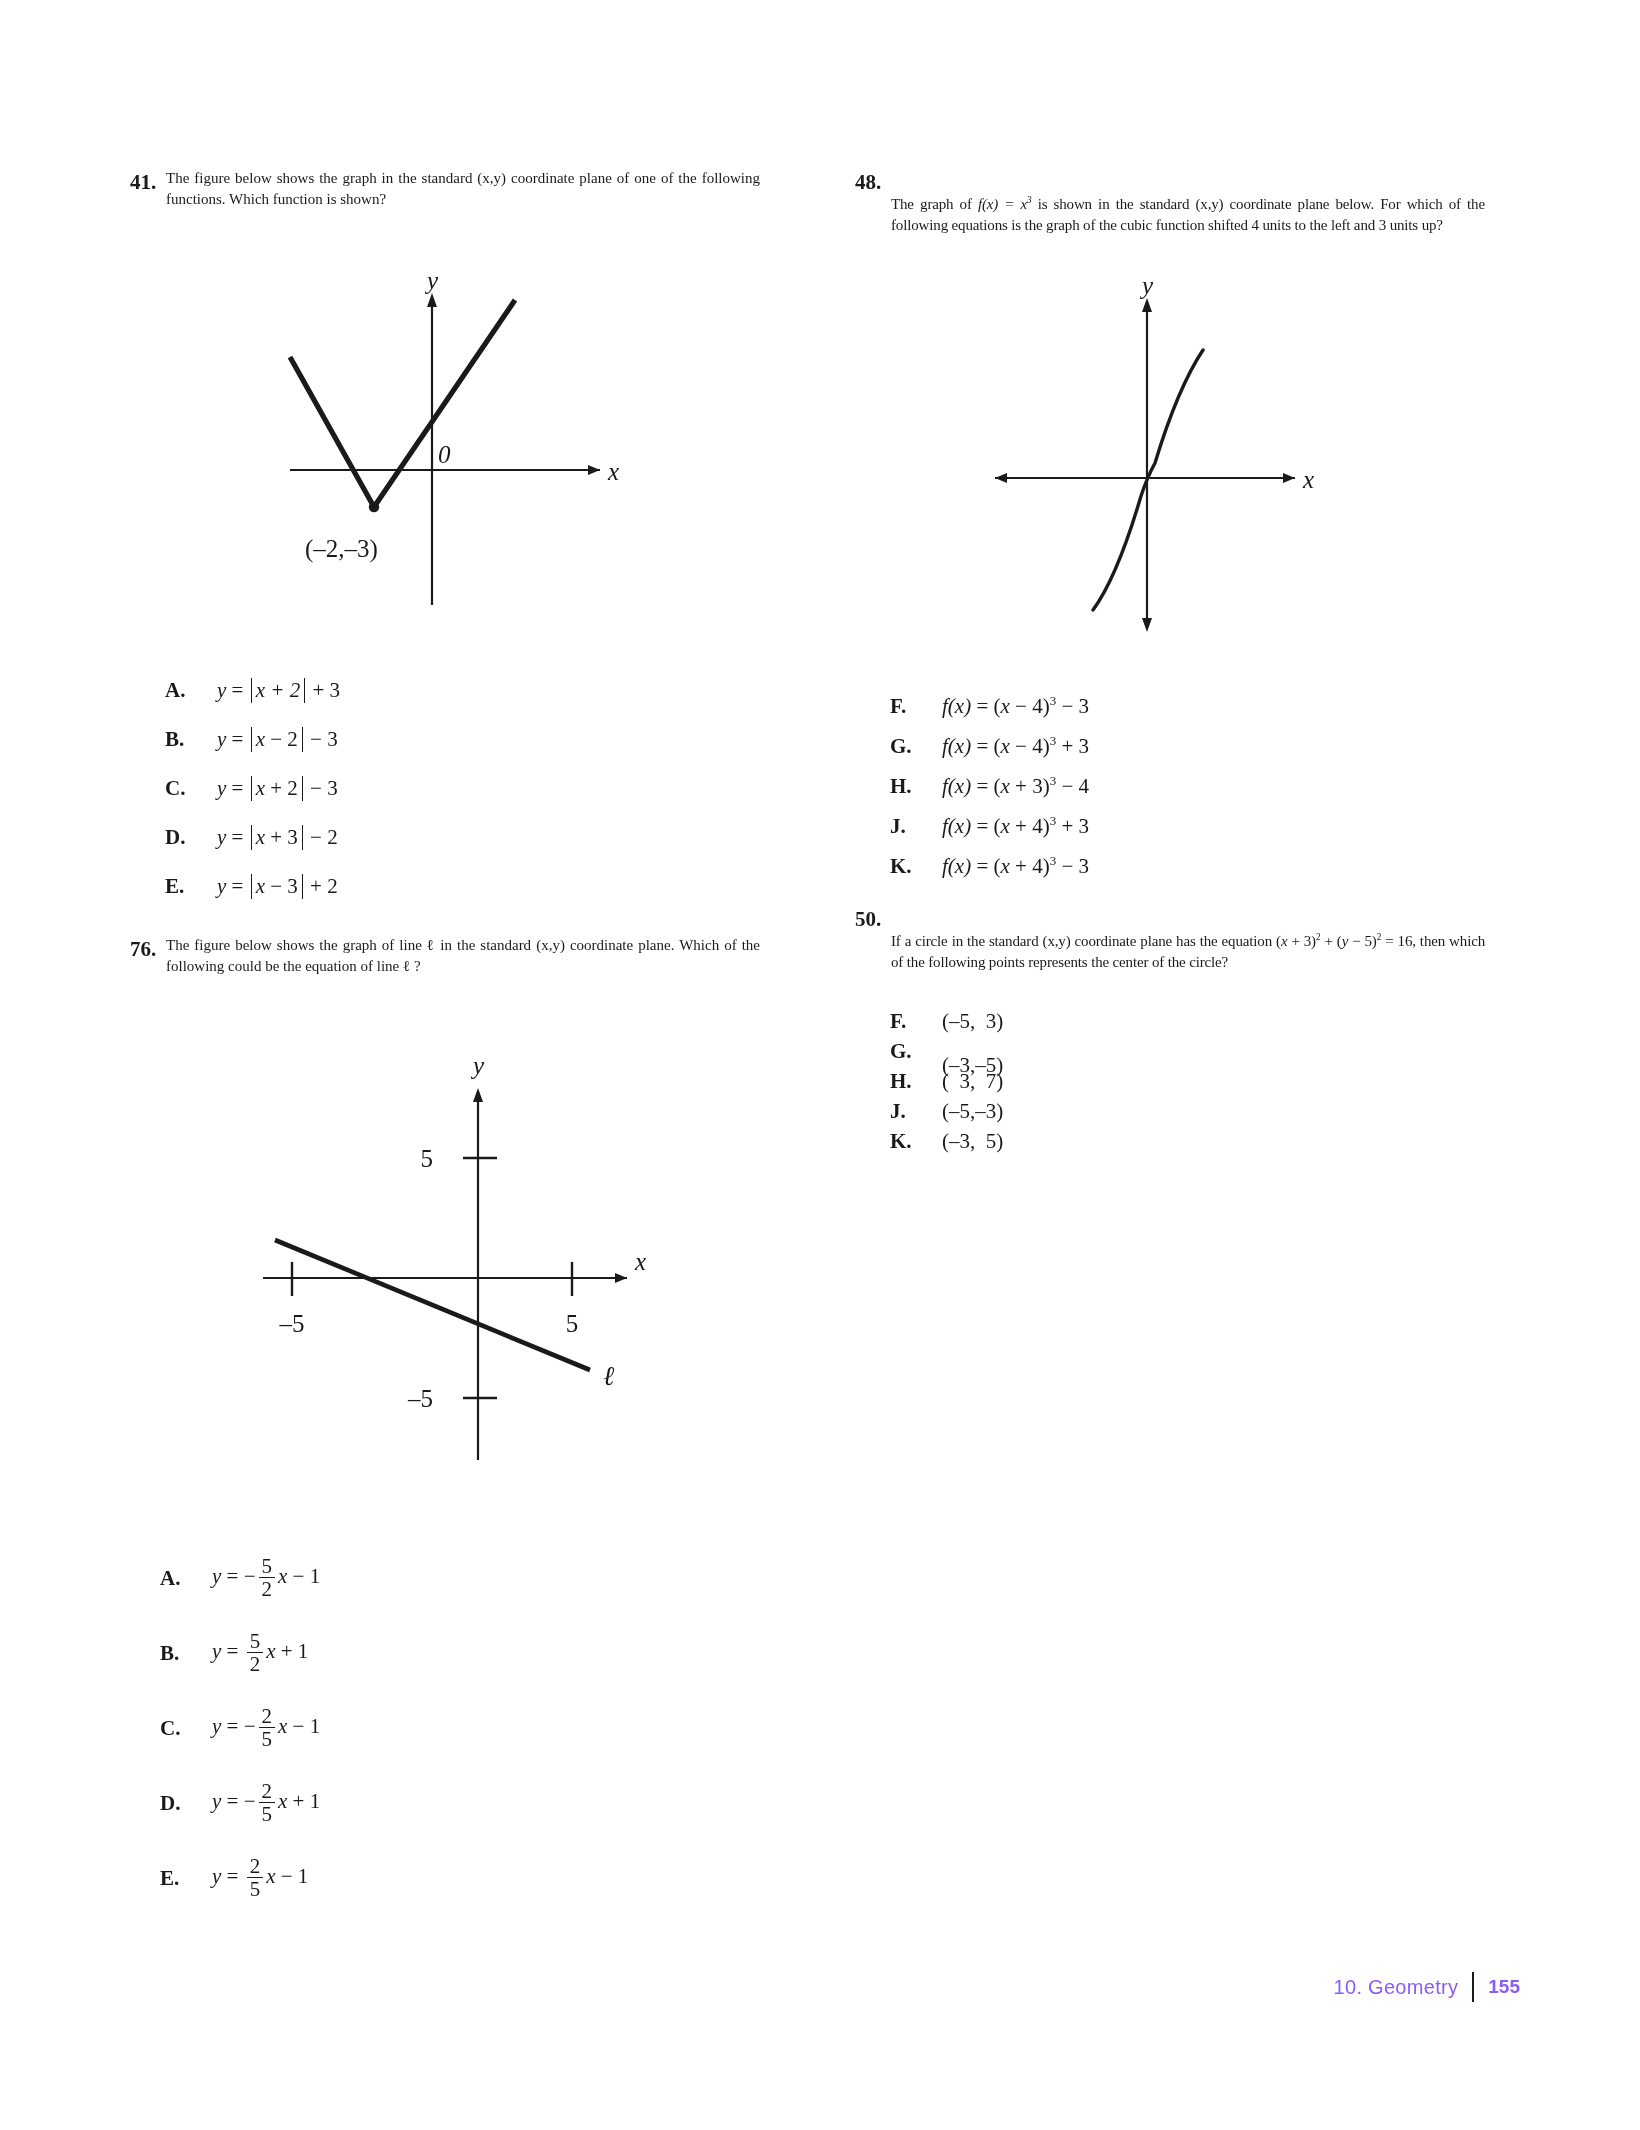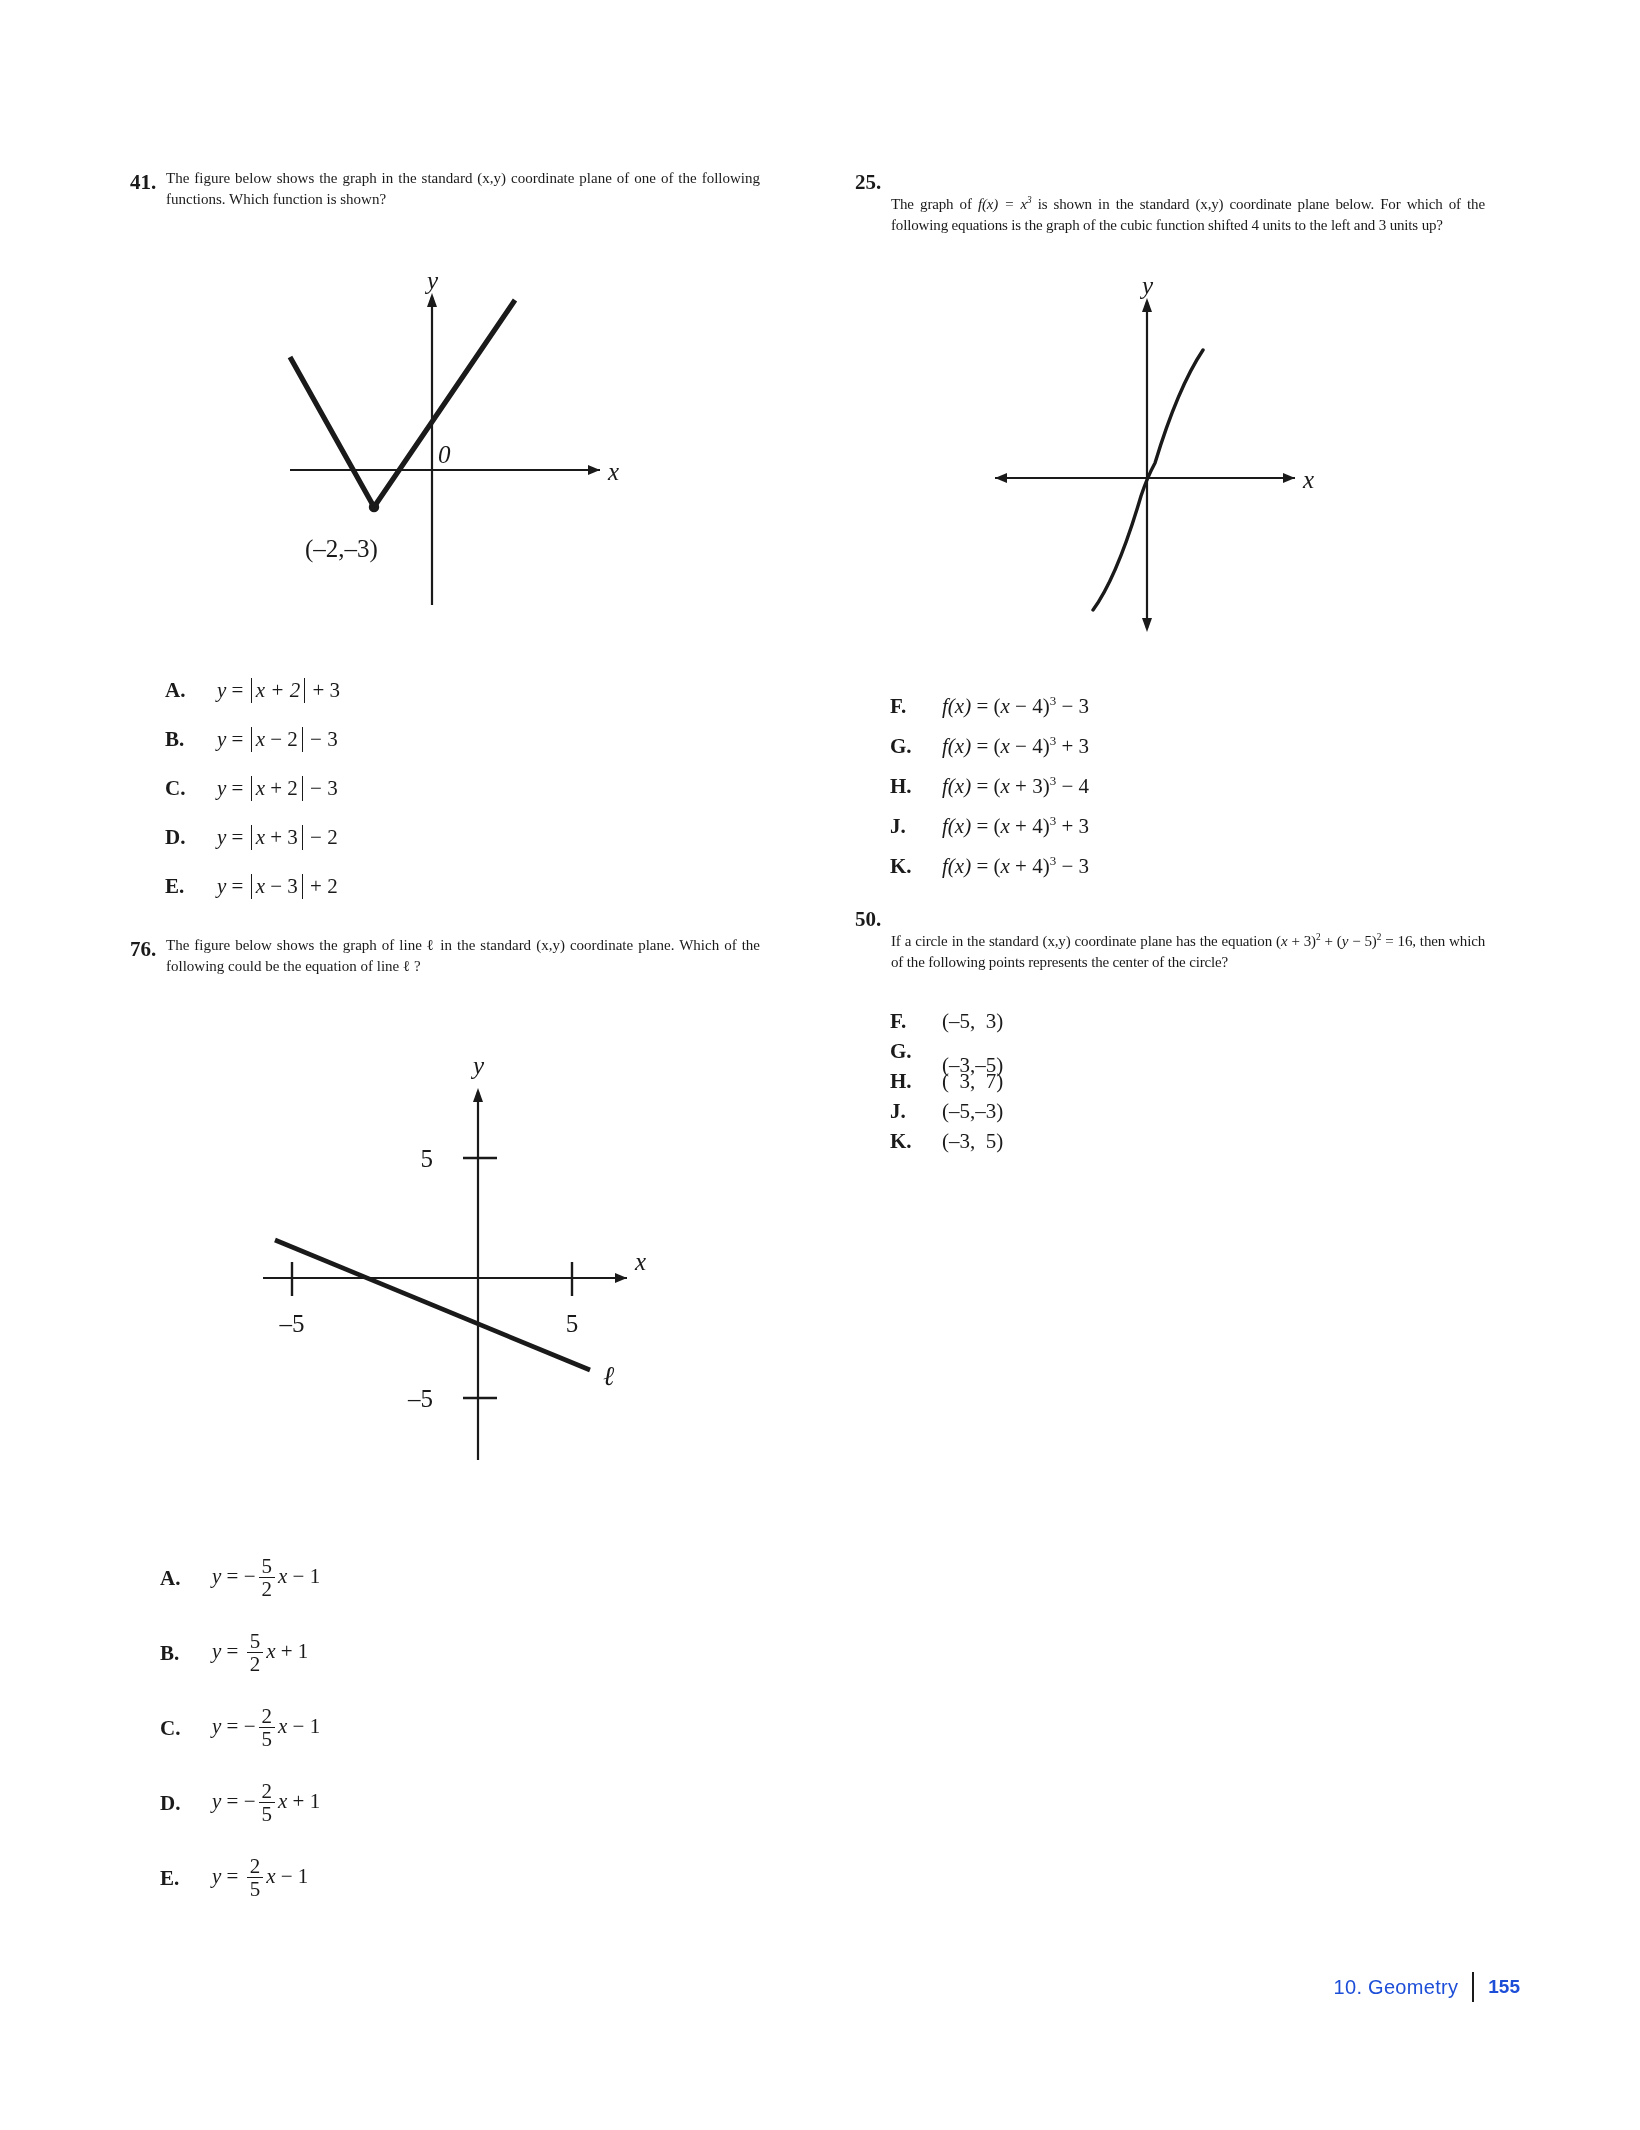--- a/index.html
+++ b/index.html
@@ -95,21 +95,21 @@
 
   
   #footer {
     position: absolute;
     right: 120px;
     bottom: 128px;
     display: flex;
     align-items: center;
     font-family: "Liberation Sans", "DejaVu Sans", sans-serif;
     font-size: 20px;
-    color: #1d4ed8;
+    color: #8b5cf6;
   }
   #footer .sect { letter-spacing: 0.3px; }
   #footer .bar {
     width: 2px;
     height: 30px;
     background: #1a1a1a;
     margin: 0 14px;
   }
   #footer .pno { font-weight: bold; font-size: 19px; }
 </style>
@@ -258,21 +258,21 @@
         <span class="mvar">y</span> = <span></span><span class="frac">
             <span class="num">2</span>
             <span class="den">5</span>
           </span><span class="mvar">x</span> <span>− 1</span>
       </span>
     </div>
   </div>
 
   <div class="q" id="q48" style="left:845px; top:168px; width:640px;">
     <div class="q-head">
-      <div class="q-num">25.</div>
+      <div class="q-num">48.</div>
       <div class="q-text narrow"><span>The graph of </span><span class="mvar"><i>f</i>(<i>x</i>) = <i>x</i><sup class="exp">3</sup></span><span> is shown in the standard (x,y) coordinate plane below. For which of the following equations is the graph of the cubic function shifted 4 units to the left and 3 units up?</span></div>
     </div>
   </div>
 
   <div class="fig" id="fig48" style="left:975px; top:280px;">
     <svg width="350" height="360" viewBox="0 0 350 360">
 
       <line x1="20" y1="198" x2="320" y2="198" stroke="#1a1a1a" stroke-width="2.2"></line>
       <polygon points="320,198 308,193 308,203" fill="#1a1a1a"></polygon>
       <polygon points="20,198 32,193 32,203" fill="#1a1a1a"></polygon>

